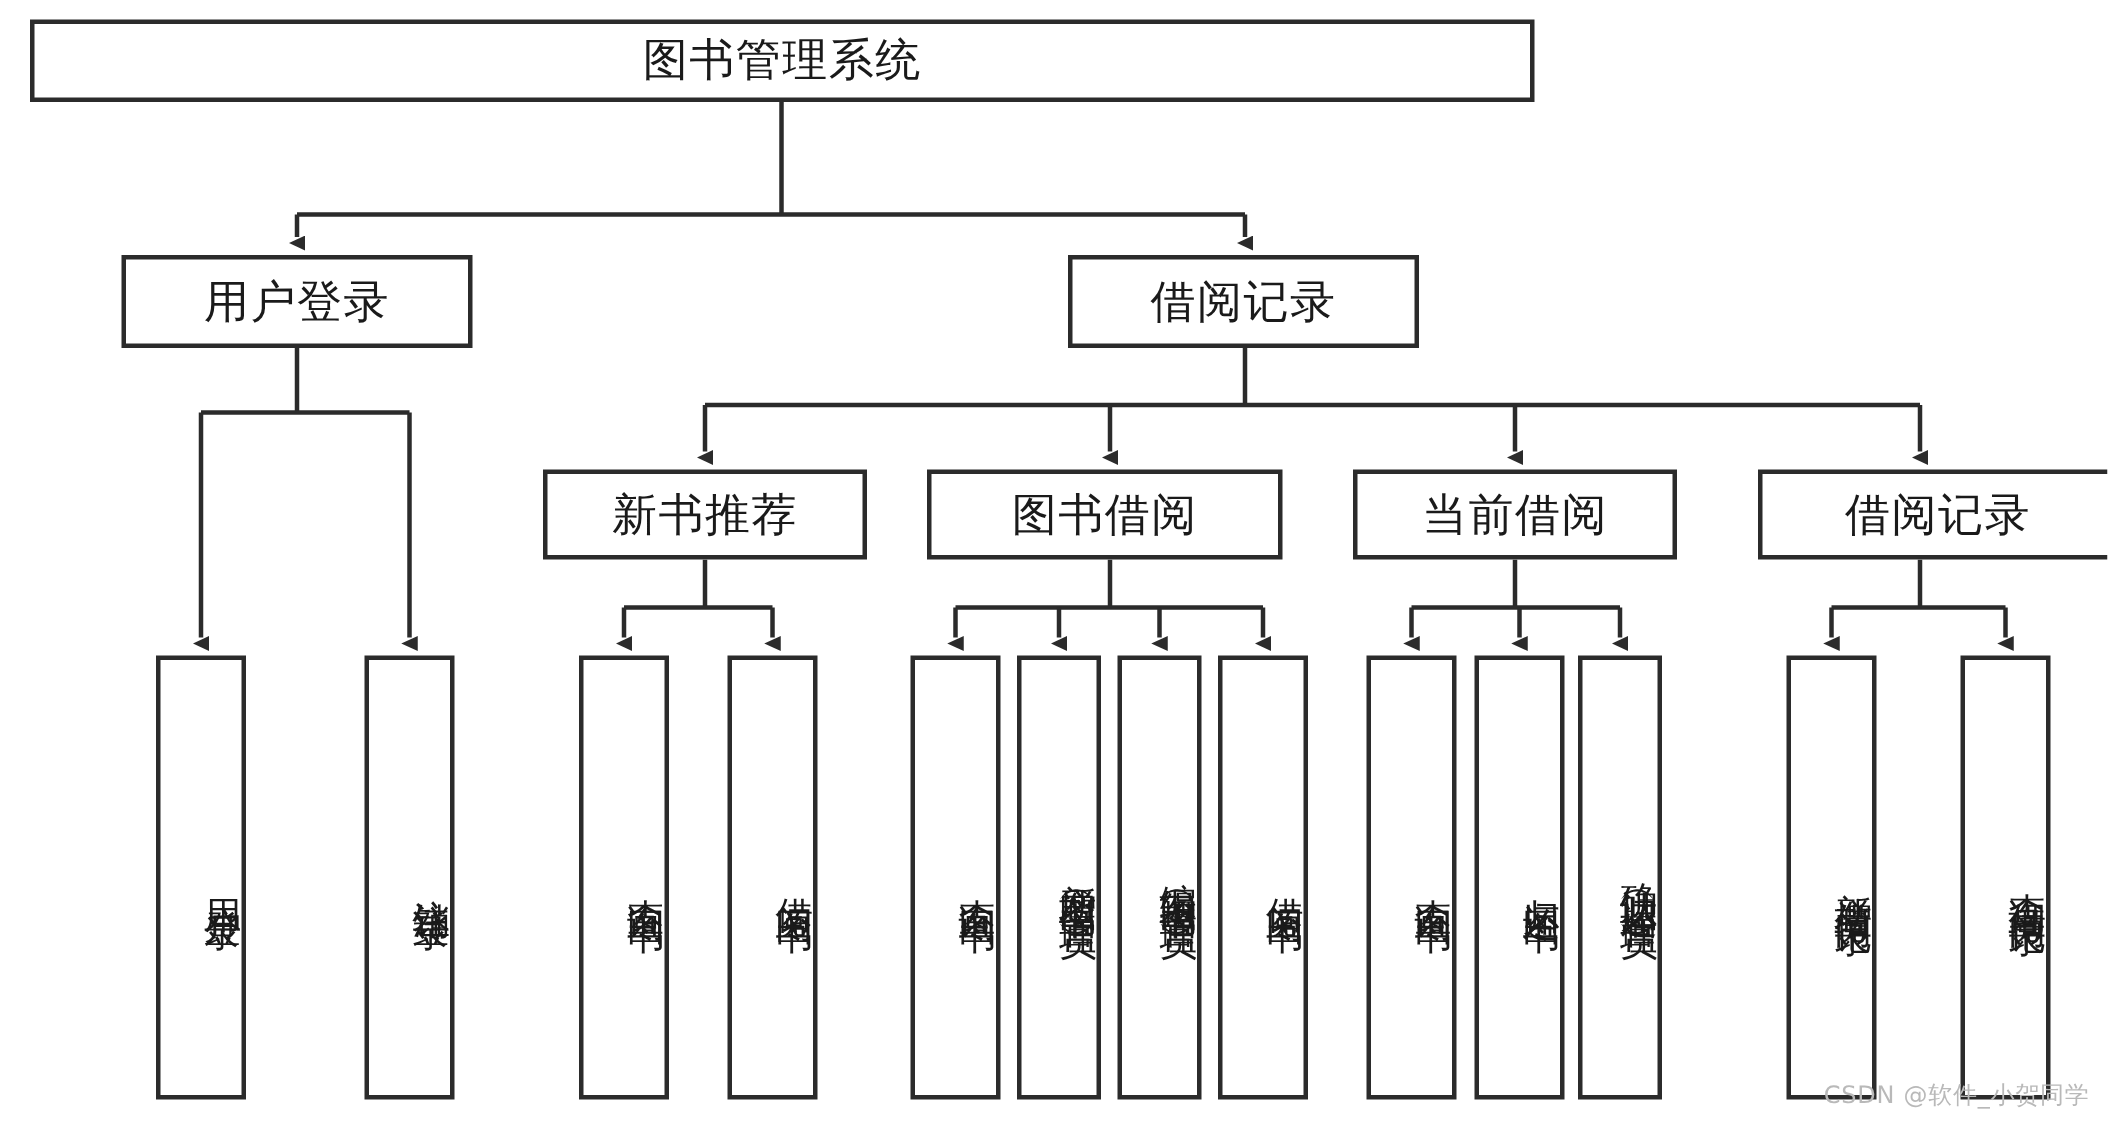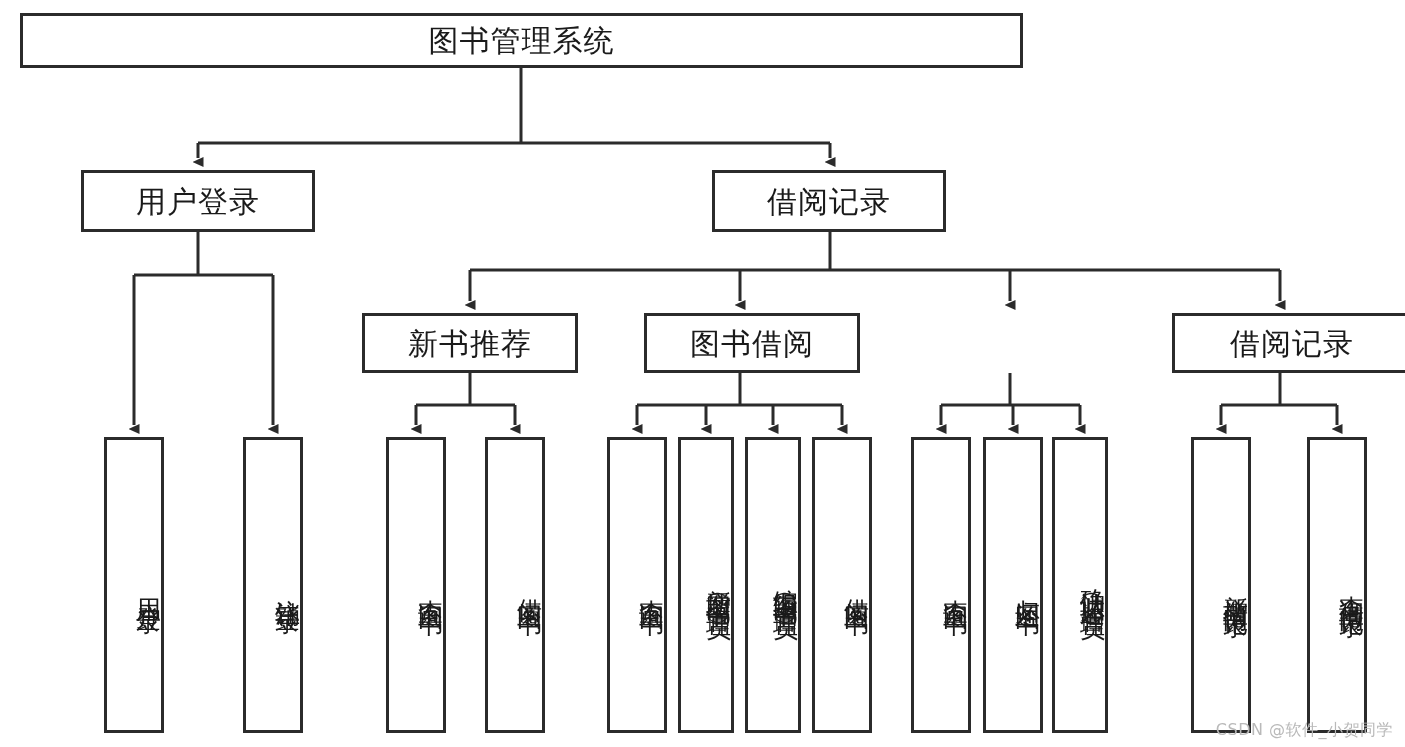--- a/index.html
+++ b/index.html
@@ -126,22 +126,25 @@
   <div class="node horiz" style="left: 81px; top: 170px; width: 234px; height: 62px;">
     <span class="label">用户登录</span>
   </div>
   <div class="node horiz" style="left: 712px; top: 170px; width: 234px; height: 62px;">
     <span class="label">借阅记录</span>
   </div>
 
   <div class="node horiz" style="left: 362px; top: 313px; width: 216px; height: 60px;">
     <span class="label">新书推荐</span>
   </div>
-  <div class="node horiz" style="left: 644px; top: 313px; width: 216px; height: 60px;">
+  <div class="node horiz" style="left: 618px; top: 313px; width: 237px; height: 60px;">
     <span class="label">图书借阅</span>
+  </div>
+  <div class="node horiz" style="left: 902px; top: 313px; width: 216px; height: 60px;">
+    <span class="label">当前借阅</span>
   </div>
   <div class="node horiz" style="left: 1172px; top: 313px; width: 240px; height: 60px;">
     <span class="label">借阅记录</span>
   </div>
 
   <div class="node vert" style="left: 104px; top: 437px; width: 60px; height: 296px;">
     <span class="label">用户登录</span>
   </div>
   <div class="node vert" style="left: 243px; top: 437px; width: 60px; height: 296px;">
     <span class="label">注销登录</span>

